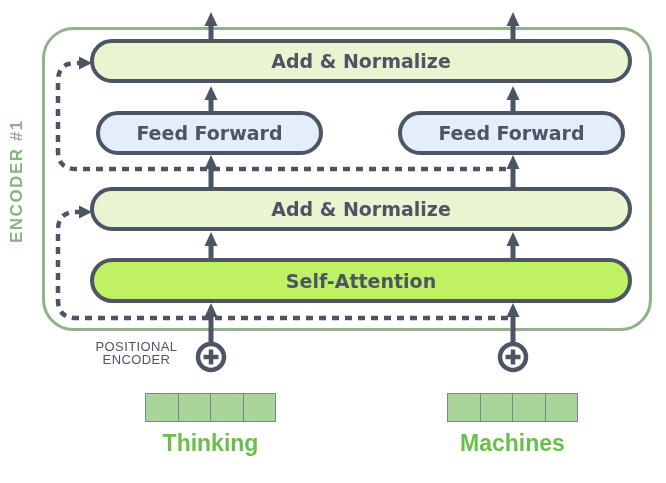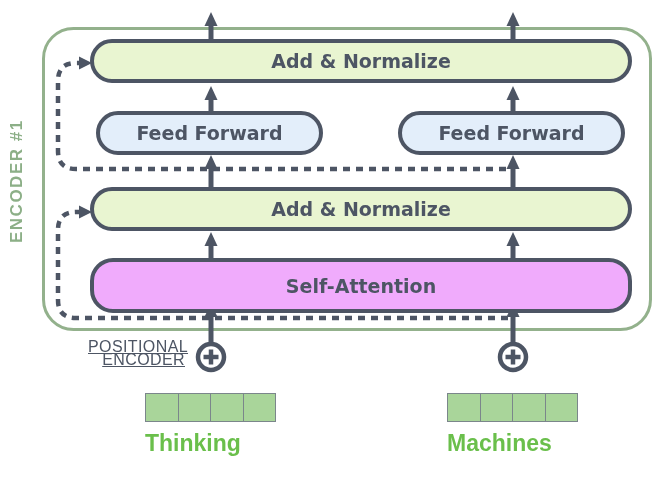--- a/index.html
+++ b/index.html
@@ -12,50 +12,50 @@
     position:absolute;box-sizing:border-box;
     border:4px solid #4d5564;border-radius:23px;
     display:flex;align-items:center;justify-content:center;
     font-family:"DejaVu Sans","Liberation Sans",sans-serif;
     font-size:19px;color:#4d5564;white-space:nowrap;font-weight:bold;
   }
   .an1{left:90px;top:39px;width:542px;height:44px;background:#e9f5d1;}
   .ffl{left:96px;top:111px;width:227px;height:44px;background:#e3eefa;}
   .ffr{left:398px;top:111px;width:227px;height:44px;background:#e3eefa;}
   .an2{left:90px;top:187px;width:542px;height:44px;background:#e9f5d1;}
-  .sa {left:90px;top:258px;width:542px;height:55px;background:#f0abfc;}
+  .sa {left:90px;top:258px;width:542px;height:45px;background:#bef264;}
   .encoder-label{
     position:absolute;left:1px;top:92px;width:32px;height:178px;
     display:flex;align-items:center;justify-content:center;
     writing-mode:vertical-rl;transform:rotate(180deg);
     font-weight:bold;font-size:17px;letter-spacing:1.5px;color:#8caf87;
     white-space:nowrap;
   }
   .pos-enc{
     position:absolute;left:88px;top:340px;width:97px;
-    text-align:right;font-size:16px;line-height:13px;
-    letter-spacing:0.4px;color:#4d5564;text-decoration:underline;
+    text-align:center;font-size:13px;line-height:13px;
+    letter-spacing:0.4px;color:#4d5564;
   }
   .token{position:absolute;top:393px;}
   .token.t1{left:112px;}
   .token.t2{left:414px;}
   .vec-label{
     position:absolute;left:0;top:8px;width:26px;text-align:right;
     font-weight:bold;font-size:19px;color:#6abf4b;margin-left:32px;
   }
   .vec-label sub{font-size:14px;vertical-align:-4px;}
   .vector{
     position:absolute;left:33px;top:0;width:131px;height:29px;
     box-sizing:border-box;border:1.5px solid #7b868b;background:#a9d59a;
     display:flex;
   }
   .vector .cell{flex:1;border-left:1.5px solid #7b868b;}
   .vector .cell:first-child{border-left:none;}
   .word{
-    position:absolute;left:33px;top:37px;width:131px;text-align:left;
+    position:absolute;left:33px;top:37px;width:131px;text-align:center;
     font-weight:bold;font-size:23px;color:#6abf4b;white-space:nowrap;
   }
 </style>
 </head>
 <body>
 
 <div class="stage">
 
   <svg class="layer-svg" width="666" height="483" viewBox="0 0 666 483">
 

